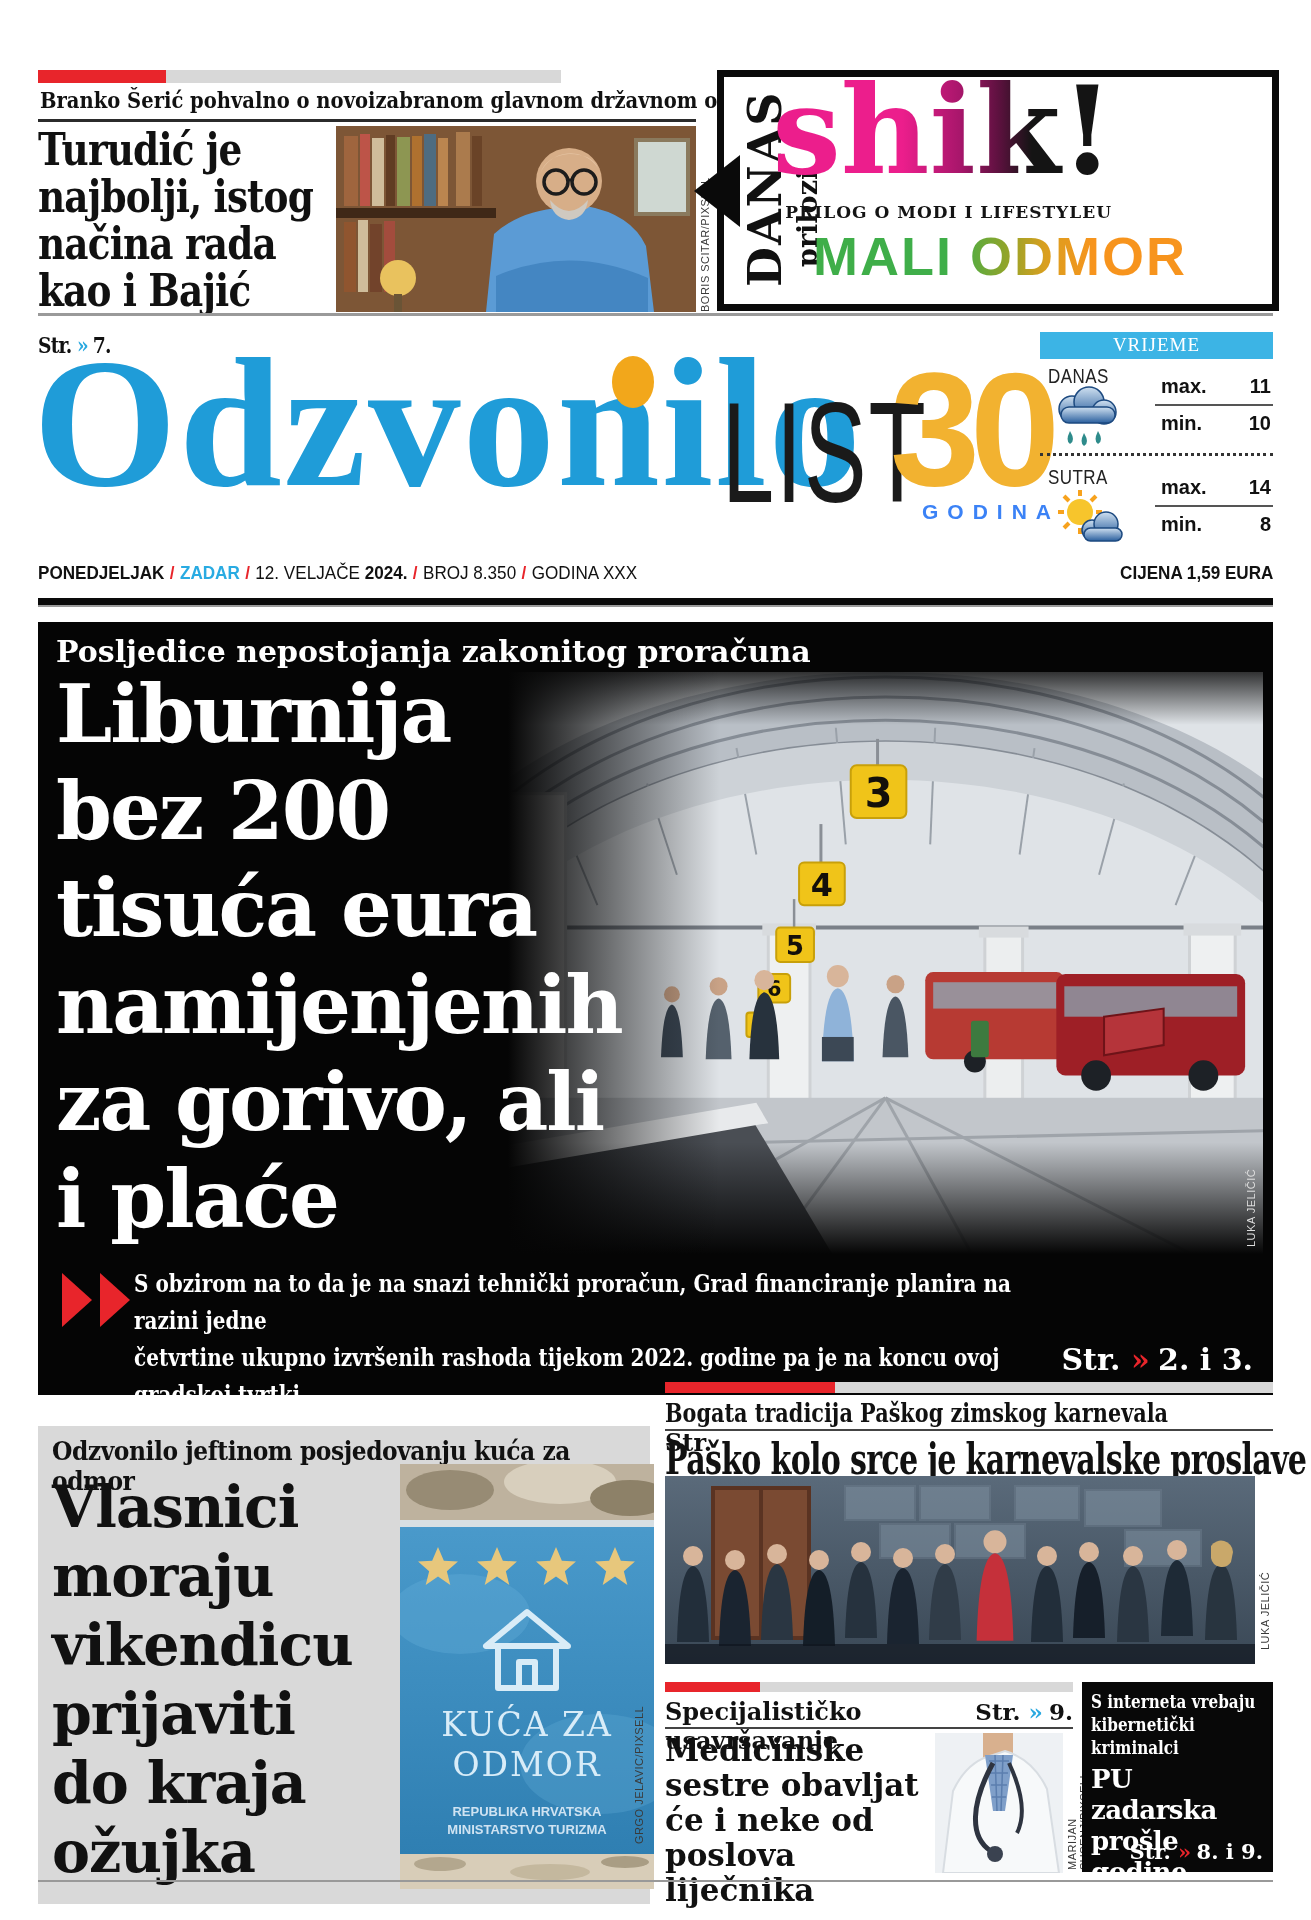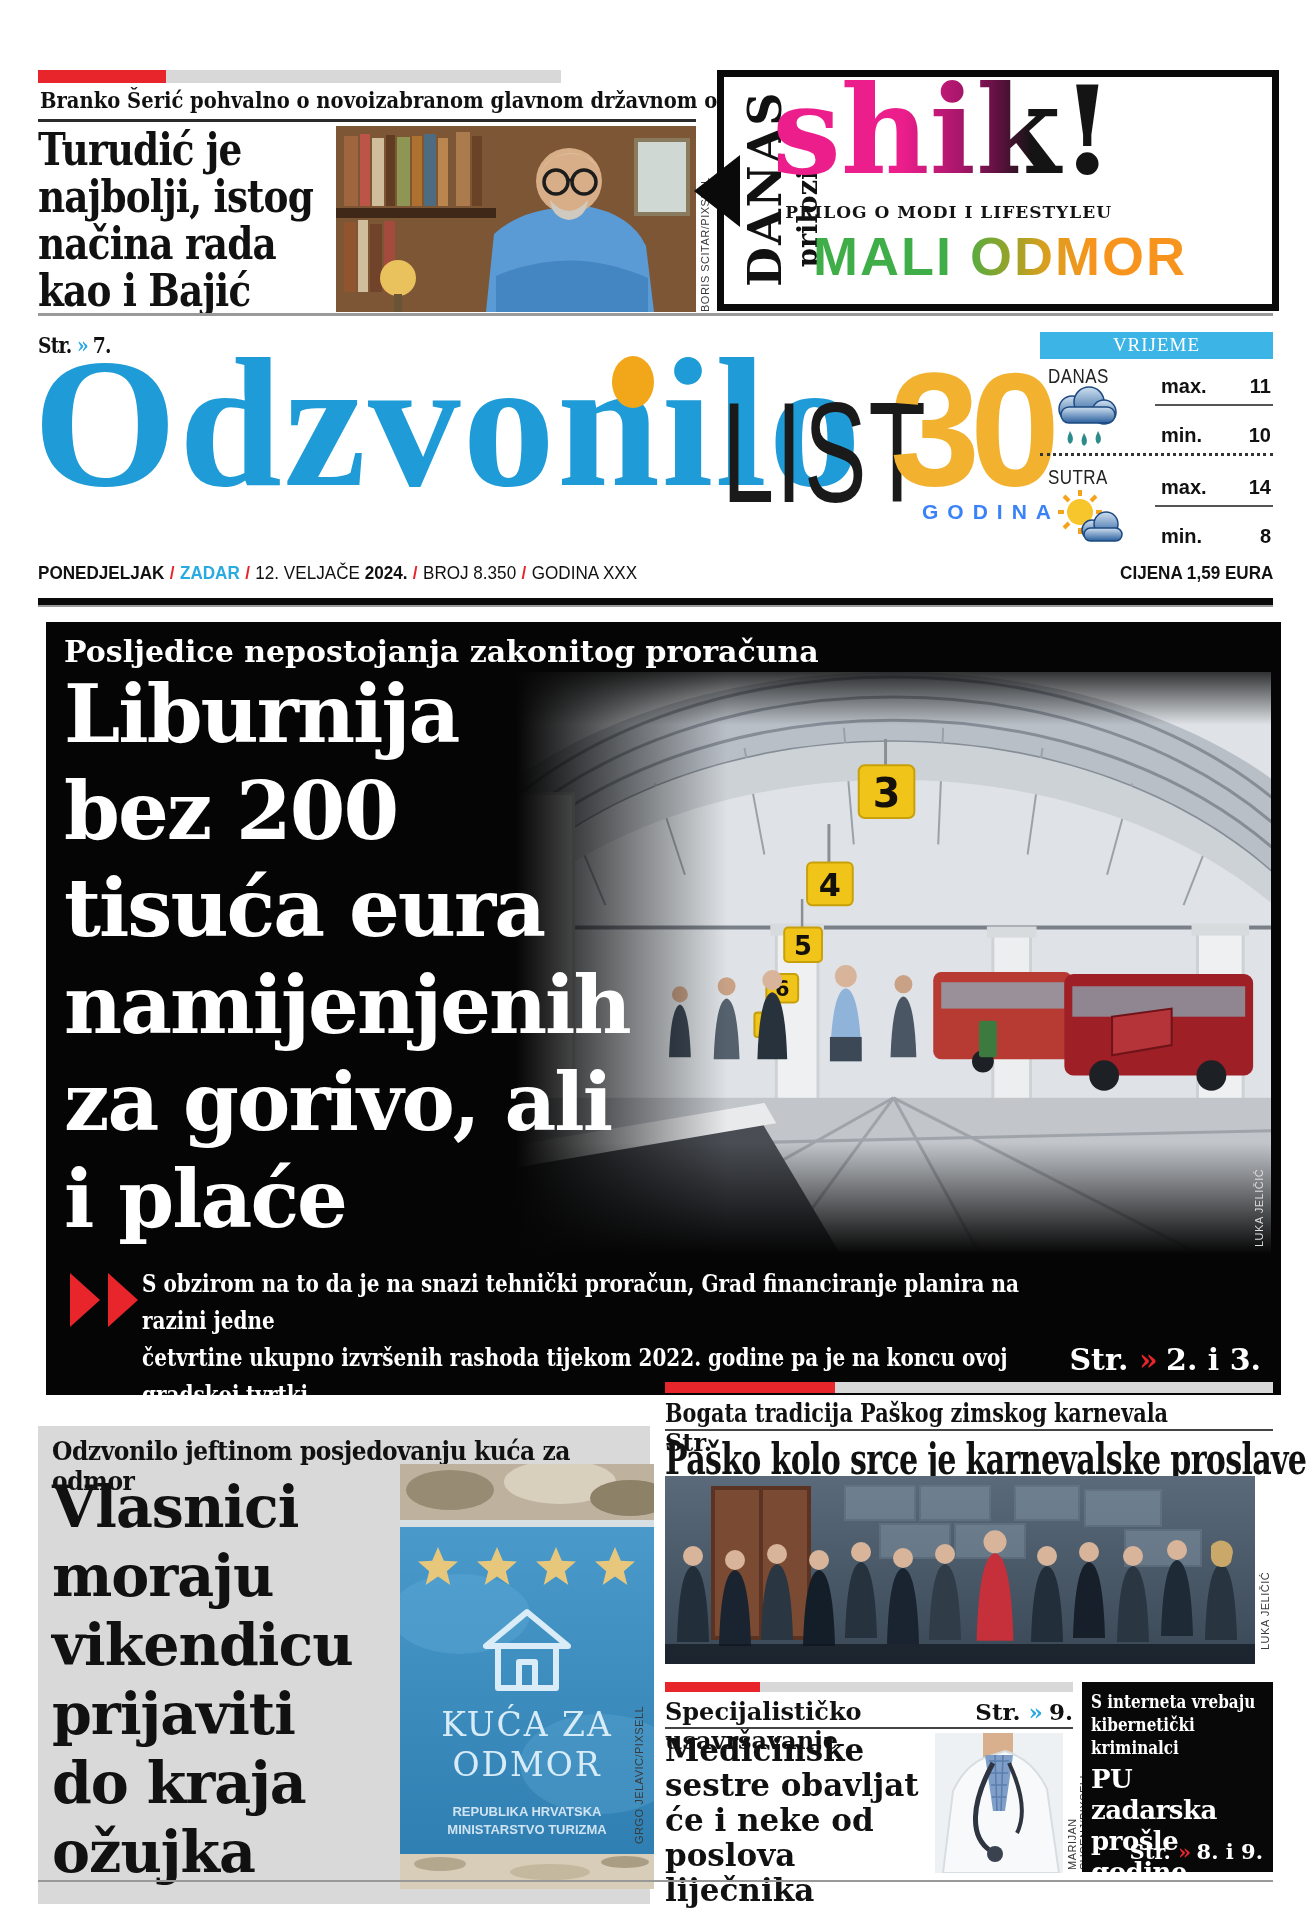--- a/index.html
+++ b/index.html
@@ -44,32 +44,32 @@
   #mh-godina{left:922px;top:500px;font-size:21px;font-weight:bold;letter-spacing:9px;color:#3b82f6;}
   
   #weather{left:1040px;top:332px;width:233px;}
   #weather .hdr{background:#3cb4e5;color:#fff;text-align:center;font-family:"Liberation Serif",serif;
     font-size:19px;letter-spacing:1px;padding:2px 0 3px;}
   #weather .row{position:relative;height:92px;}
   #weather .dlabel{position:absolute;left:8px;top:6px;font-size:20px;color:#222;letter-spacing:.5px;
     transform:scaleX(.85);transform-origin:0 0;}
   #weather .vals{position:absolute;right:0;top:14px;width:118px;font-weight:bold;font-size:20px;color:#111;}
   #weather .vals .v{display:flex;justify-content:space-between;padding:2px 2px 6px 6px;}
-  #weather .vals .v+.v{border-top:2px solid #555;padding-top:18px;}
+  #weather .vals .v+.v{border-top:2px solid #555;padding-top:6px;}
   #weather .dotted{border-top:3px dotted #333;margin:2px 0 4px;}
   
   #dateline{left:38px;top:562px;width:1235px;height:26px;font-weight:bold;font-size:19px;}
   #dateline .lft{position:absolute;left:0;top:0;white-space:nowrap;transform:scaleX(.9);transform-origin:0 0;}
   #dateline .sep{color:#e8252b;padding:0 6px;font-weight:bold;}
   #dateline .city{color:#29abe2;}
   #dateline .lite{font-weight:normal;}
   #price{position:absolute;right:0;top:0;transform:scaleX(.9);transform-origin:100% 0;}
   #rule-thick{left:38px;top:598px;width:1235px;height:7px;background:#0a0a0a;border-bottom:2px solid #9a9a9a;}
   
-  #lead{left:38px;top:622px;width:1235px;height:773px;background:#050505;color:#fff;margin-left:8px;}
+  #lead{left:38px;top:622px;width:1235px;height:773px;background:#050505;color:#fff;}
   #lead-kicker{left:18px;top:12px;font-size:30px;}
   #lead-photo{left:470px;top:50px;width:755px;height:588px;}
   #lead-photo::after{content:'';position:absolute;inset:0;
     background:linear-gradient(90deg,#050505 0%,rgba(5,5,5,.75) 7%,rgba(5,5,5,0) 28%),
                linear-gradient(0deg,#050505 1%,rgba(5,5,5,0) 20%),
                linear-gradient(180deg,rgba(5,5,5,.8) 0%,rgba(5,5,5,0) 9%);}
   #lead-headline{left:18px;top:44px;width:580px;font-size:80px;line-height:97px;letter-spacing:-2px;z-index:3;}
   #lead-credit{right:16px;bottom:148px;color:#ddd;}
   #lead-foot{left:16px;right:14px;bottom:8px;height:128px;}
   .tri{width:0;height:0;border-top:27px solid transparent;border-bottom:27px solid transparent;

